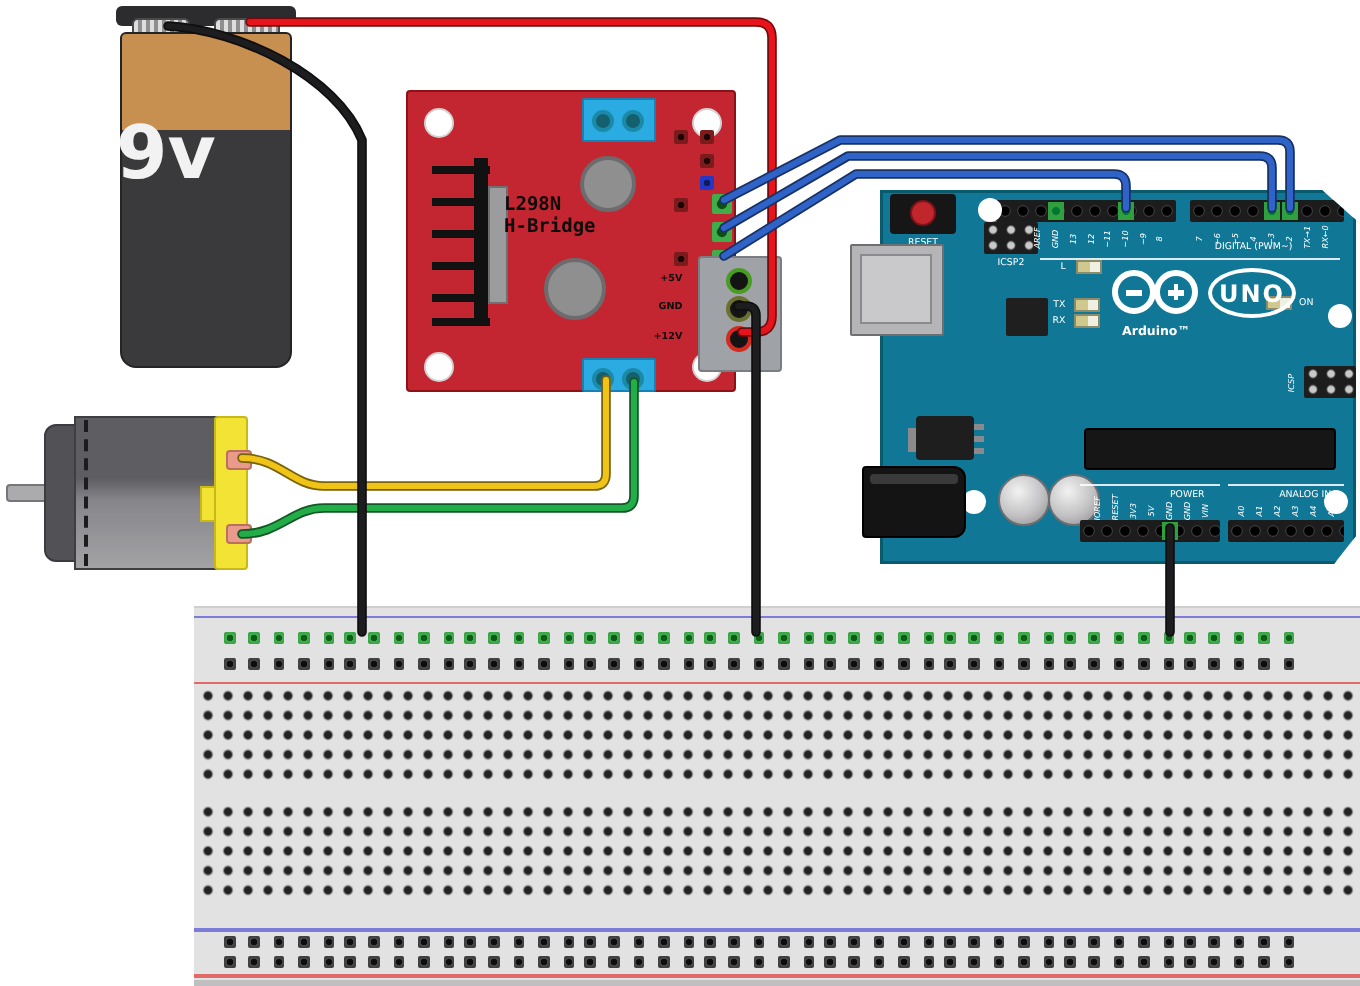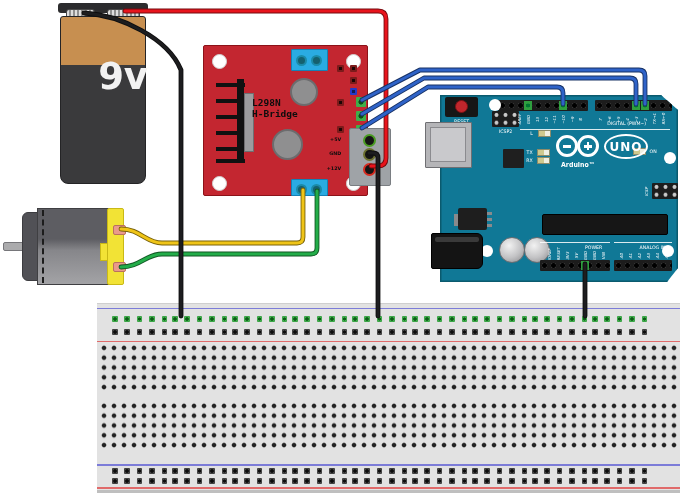--- a/index.html
+++ b/index.html
@@ -17,21 +17,21 @@
   .bh-dark{background:radial-gradient(circle at 50% 50%,#0d0d0d 36%,#474747 42%,#3a3a3a 100%);}
   .bh-green{background:radial-gradient(circle at 50% 50%,#0e5c17 36%,#41b04e 42%,#35983f 100%);}
 
   
   #battery{left:58px;top:3px;width:90px;height:181px;}
   .bat-cap{left:0;top:0;width:90px;height:10px;background:#2c2c2e;border-radius:3px;}
   .bat-term{top:6px;height:14px;border:1px solid #4a4a4a;border-radius:3px;
             background:repeating-linear-gradient(90deg,#dedede 0 2px,#8f8f8f 2px 4px);}
   .bat-body{left:2px;top:13px;width:86px;height:168px;border:1px solid #242426;border-radius:3px 3px 8px 8px;
             background:linear-gradient(180deg,#c78f50 0 29%,#3a3a3c 29% 100%);}
-  .bat-label{left:0;top:52px;width:90px;text-align:right;color:#f2f2f2;font-size:37px;font-weight:bold;}
+  .bat-label{left:0;top:52px;width:90px;text-align:left;color:#f2f2f2;font-size:37px;font-weight:bold;}
 
   
   #motor{left:3px;top:208px;width:126px;height:77px;}
   .mot-shaft{left:0;top:34px;width:23px;height:9px;background:#ababad;border:1px solid #76767a;border-radius:2px;}
   .mot-rear{left:19px;top:4px;width:18px;height:69px;background:#515156;border-radius:6px 0 0 6px;border:1px solid #3c3c40;}
   .mot-body{left:34px;top:0;width:72px;height:77px;border:1px solid #3f3f42;
             background:linear-gradient(180deg,#5d5d62 0 40%,#86868a 55%,#a3a3a6 100%);}
   .mot-seam{left:39px;top:2px;width:0;height:73px;border-left:2px dashed #1c1c1c;}
   .mot-cap{left:104px;top:0;width:17px;height:77px;background:#f2e335;border:1px solid #c9b916;border-radius:2px;}
   .mot-tab{left:97px;top:35px;width:8px;height:18px;background:#f2e335;border:1px solid #c9b916;}

